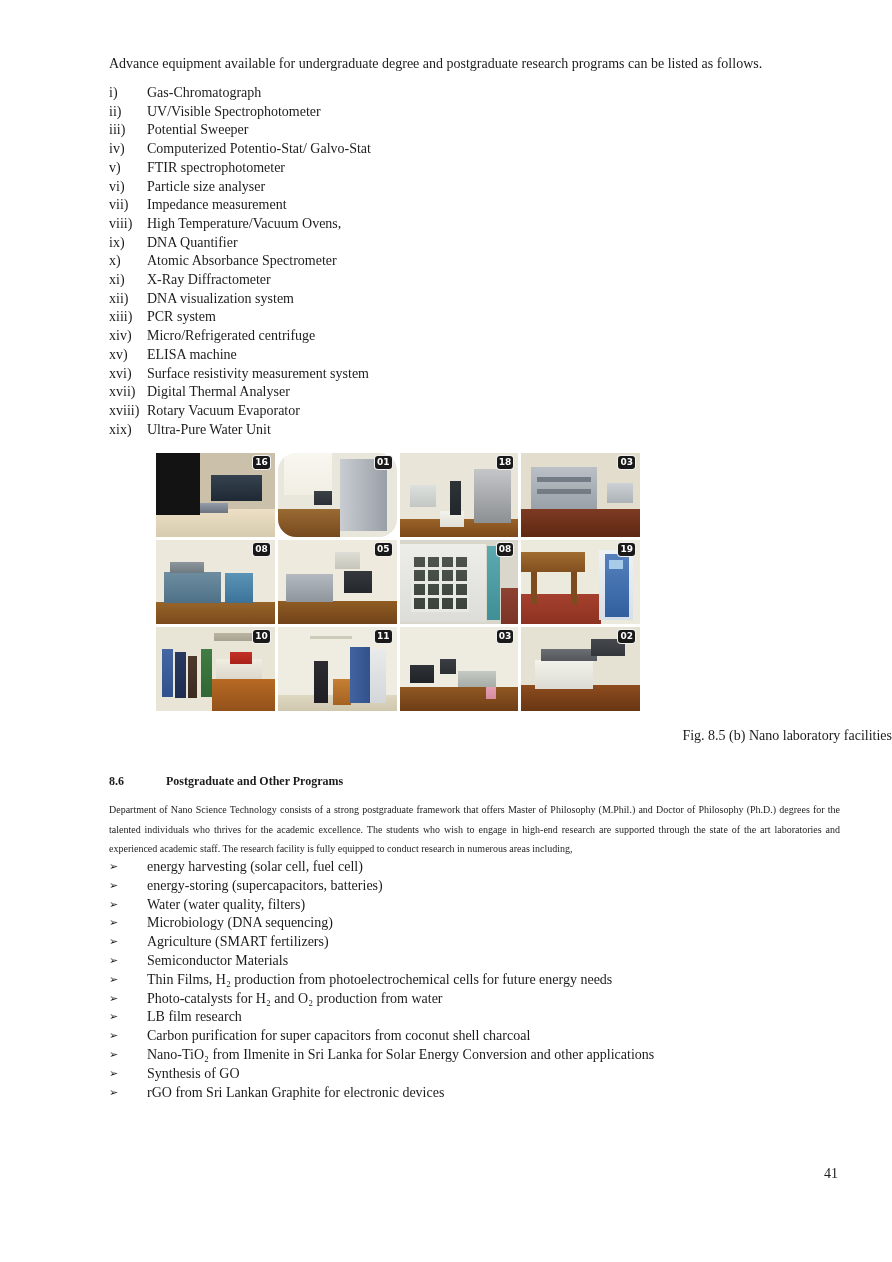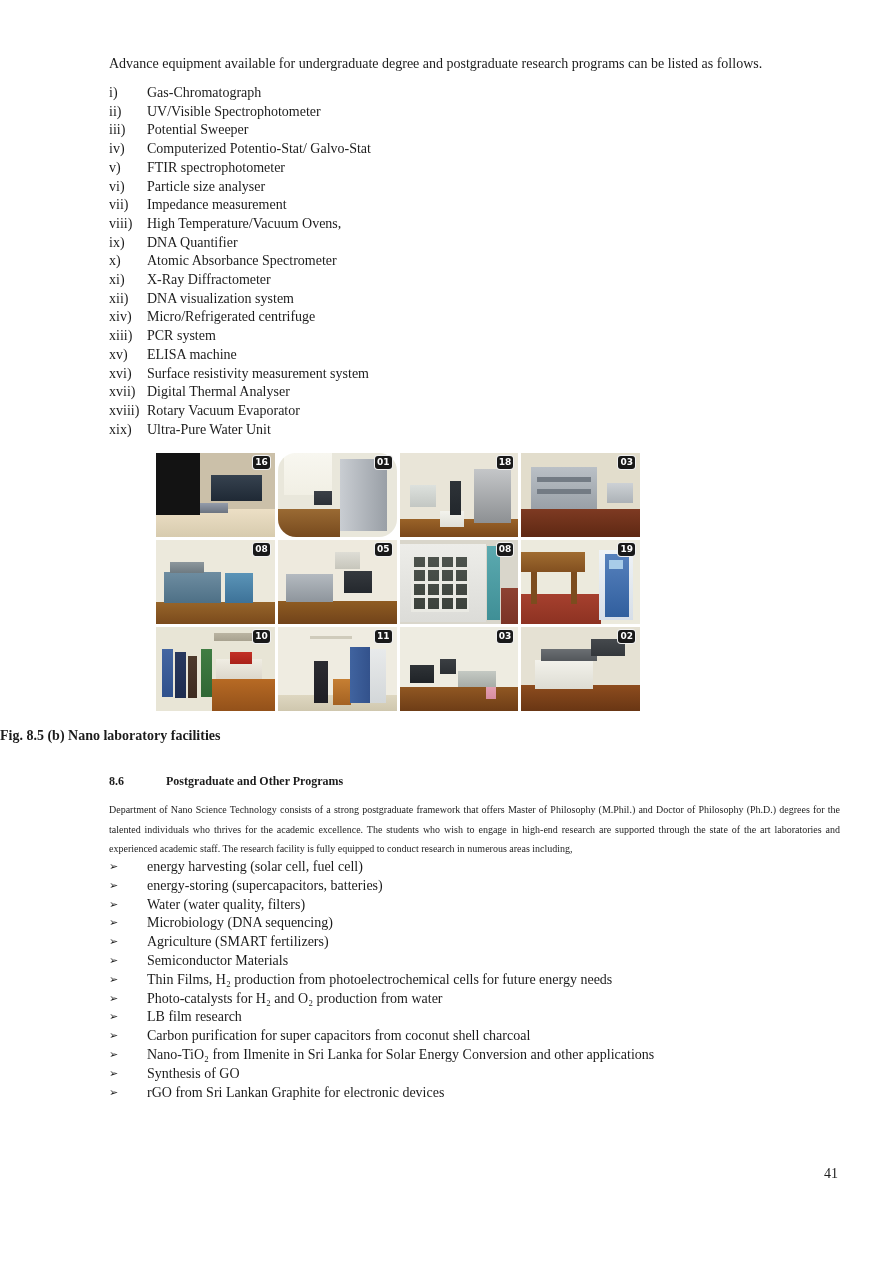--- a/index.html
+++ b/index.html
@@ -11,21 +11,21 @@
   .eq-list{font-size:14px;line-height:18.7px;}
   .eq-row{display:flex;}
   .eq-num{flex:0 0 38px;}
   .eq-label{flex:1;}
 
   .photo-grid{margin:14px 0 0 47px;width:484px;display:grid;grid-template-columns:repeat(4,1fr);gap:3px;}
   .photo{position:relative;height:84px;background-repeat:no-repeat;}
   .badge{position:absolute;top:3px;right:5px;min-width:11px;text-align:center;background:#191919;color:#ffffff;
          font:bold 9px/13px "DejaVu Sans",sans-serif;padding:0 2px;border-radius:3px;box-shadow:0 0 0 1px #f0f0f0;}
 
-  .caption{margin:15px 0 0 -109px;width:892px;text-align:left;font-weight:bold;font-size:14px;line-height:19px;}
+  .caption{margin:15px 0 0 -109px;width:892px;text-align:right;font-weight:normal;font-size:14px;line-height:19px;}
 
   .section-heading{display:flex;margin-top:27px;font-weight:bold;font-size:12px;line-height:19px;}
   .sec-num{flex:0 0 57px;}
 
   .body-par{margin:9px 0 0 0;font-size:10px;line-height:19.2px;text-align:justify;}
 
   .bullet-list{font-size:14px;line-height:18.8px;}
   .b-row{display:flex;}
   .b-marker{flex:0 0 38px;font-family:"DejaVu Sans","DejaVu Serif",sans-serif;font-size:11px;line-height:18.8px;}
   .b-text{flex:1;}
@@ -132,26 +132,26 @@
       </div>
     <div class="eq-row">
         <span class="eq-num">xi)</span>
         <span class="eq-label">X-Ray Diffractometer</span>
       </div>
     <div class="eq-row">
         <span class="eq-num">xii)</span>
         <span class="eq-label">DNA visualization system</span>
       </div>
     <div class="eq-row">
+        <span class="eq-num">xiii)</span>
+        <span class="eq-label">PCR system</span>
+      </div>
+    <div class="eq-row">
         <span class="eq-num">xiv)</span>
         <span class="eq-label">Micro/Refrigerated centrifuge</span>
-      </div>
-    <div class="eq-row">
-        <span class="eq-num">xiii)</span>
-        <span class="eq-label">PCR system</span>
       </div>
     <div class="eq-row">
         <span class="eq-num">xv)</span>
         <span class="eq-label">ELISA machine</span>
       </div>
     <div class="eq-row">
         <span class="eq-num">xvi)</span>
         <span class="eq-label">Surface resistivity measurement  system</span>
       </div>
     <div class="eq-row">

